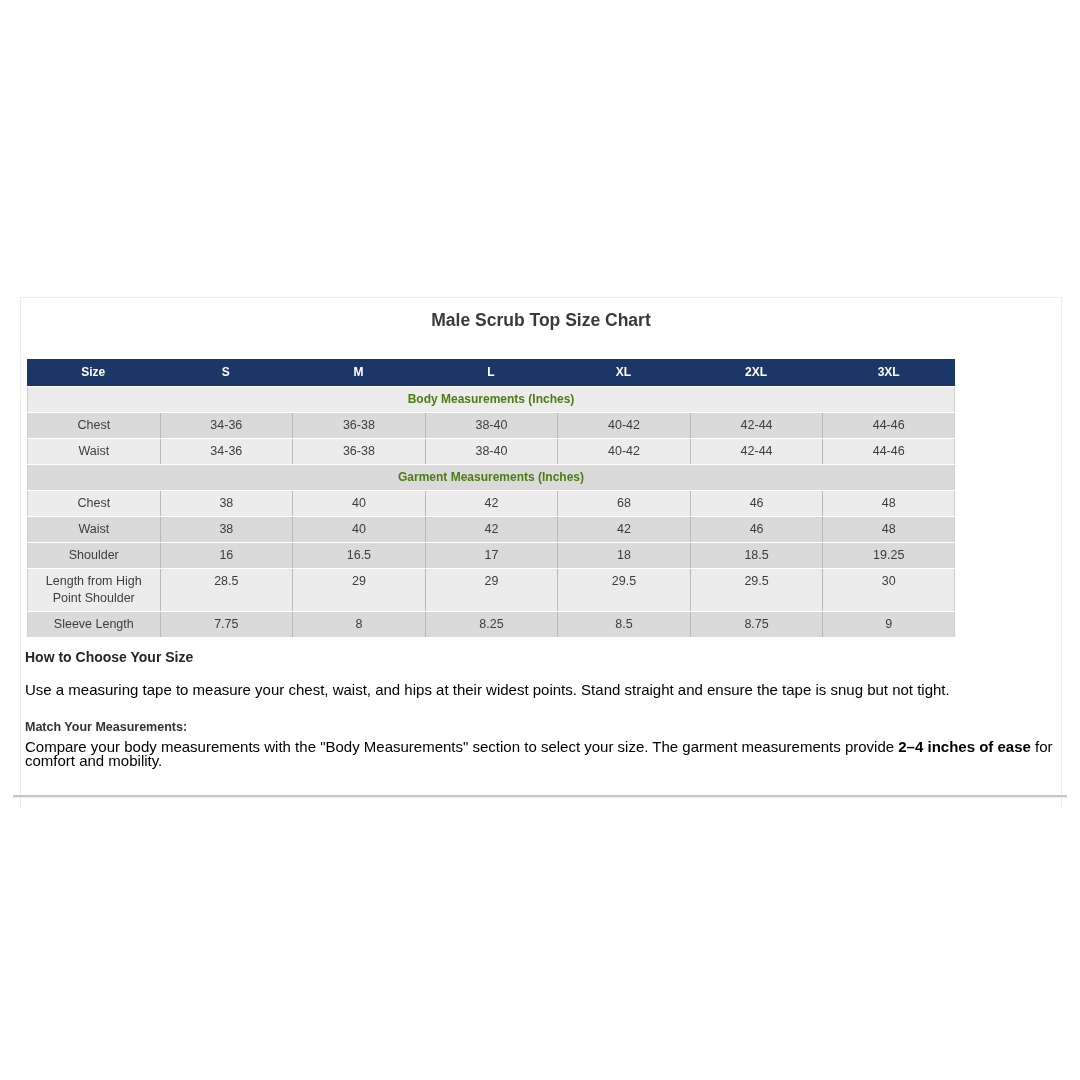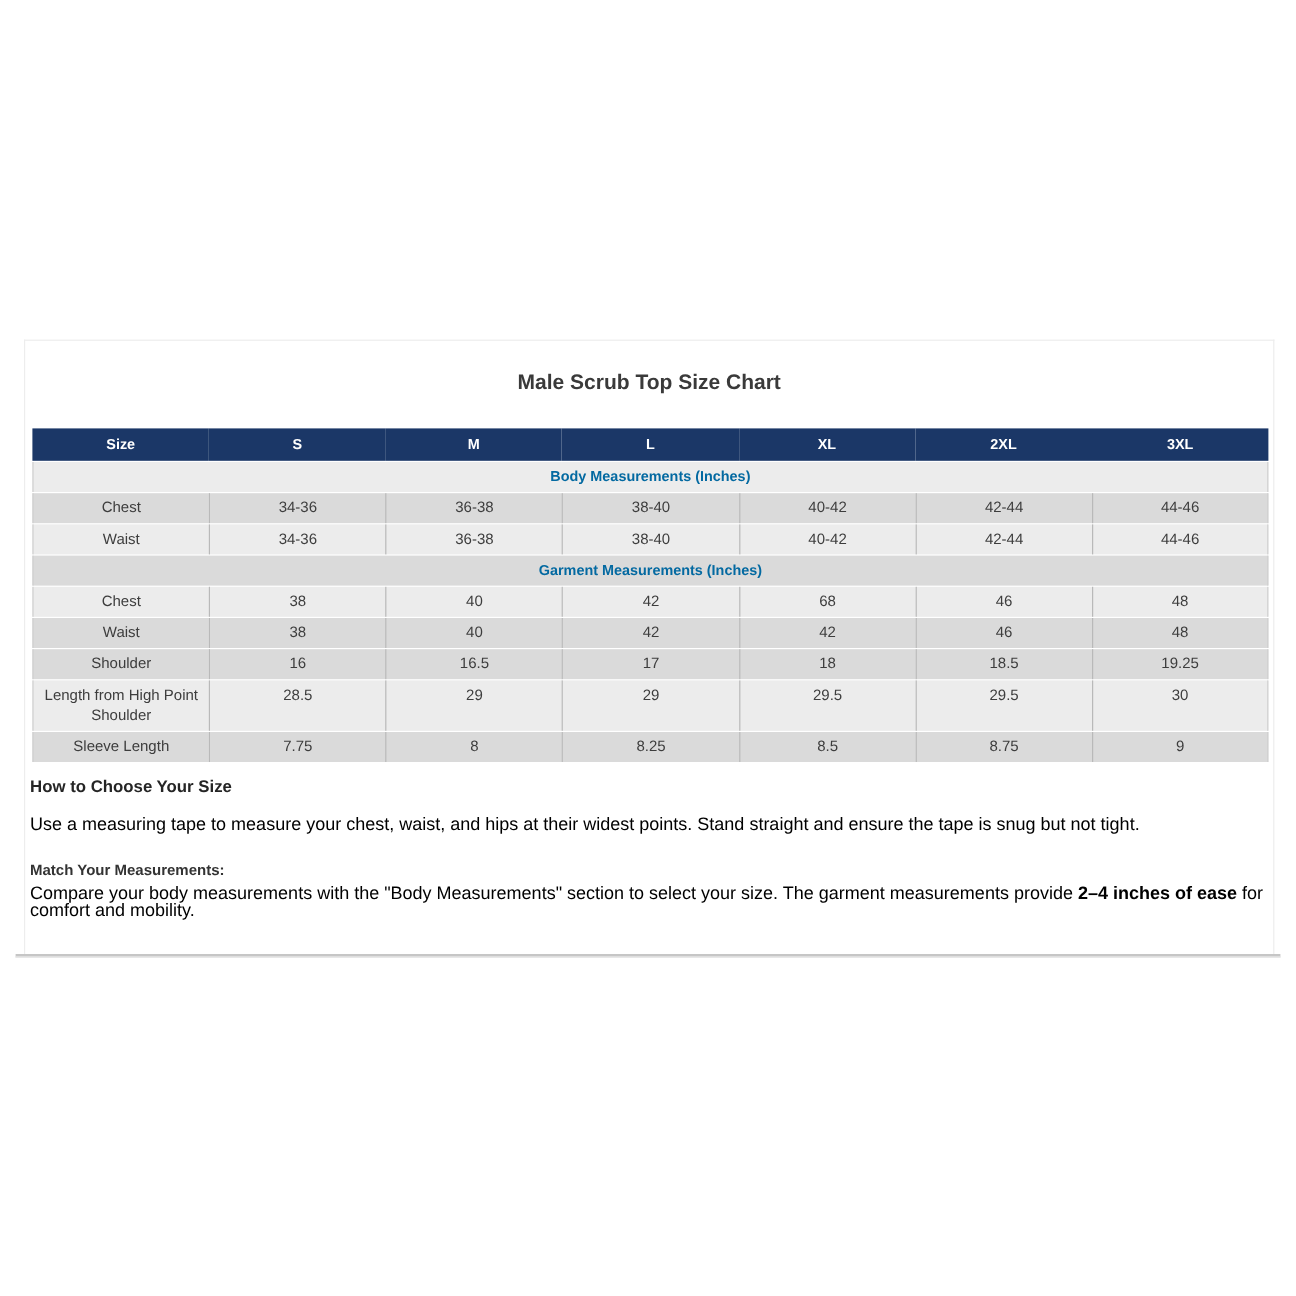--- a/index.html
+++ b/index.html
@@ -9,27 +9,27 @@
     width: 1080px;
     height: 1080px;
     overflow: hidden;
     font-family: "Liberation Sans", sans-serif;
   }
   .page { position: relative; width: 1080px; height: 1080px; background: #fff; }
 
   .container {
     position: absolute;
     left: 20px;
-    top: 283px;
+    top: 297px;
     width: 1042px;
     height: 512px;
     box-sizing: border-box;
     border: 1px solid #ededed;
     border-bottom: none;
-    padding-top: 24px;
+    padding-top: 12px;
     background: #fff;
   }
 
   .divider {
     position: absolute;
     left: 13px;
     top: 795px;
     width: 1054px;
     height: 2px;
     background: var(--divider, #c6c6c6);
@@ -42,21 +42,21 @@
     font-weight: bold;
     color: #3a3a3a;
     line-height: 20px;
     margin: 0 0 21px 0;
   }
 
   table.size-table {
     border-collapse: separate;
     border-spacing: 0 1px;
     table-layout: fixed;
-    width: 1030px;
+    width: 928px;
     margin-left: 6px;
     font-size: 12.5px;
     color: var(--body-text, #3d3d3d);
     margin-top: 28px;
   }
   table.size-table thead th {
     background: var(--header-navy, #1b3767);
     color: var(--header-text, #ffffff);
     font-weight: bold;
     font-size: 12px;
@@ -71,21 +71,21 @@
     padding: 4px 6px;
   }
   table.size-table tr.light td { background: var(--row-light, #ececec); }
   table.size-table tr.dark  td { background: var(--row-dark,  #dadada); }
   table.size-table tbody td + td { border-left: 1px solid var(--cell-border, #b9b9b9); }
   table.size-table tbody td:first-child { border-left: 1px solid #cfcfcf; }
   table.size-table tbody td:last-child  { border-right: 1px solid #cfcfcf; }
   table.size-table td.section {
     font-weight: bold;
     font-size: 12px;
-    color: #0369a1;
+    color: #4d7c0f;
   }
   table.size-table td.rowlabel { padding: 4px 8px; text-align: center; }
 
   .guide { margin: 8px 0 0 4px; }
   .guide h2 {
     font-size: 14px;
     font-weight: bold;
     color: #252525;
     line-height: 22px;
     margin: 0 0 15px 0;

